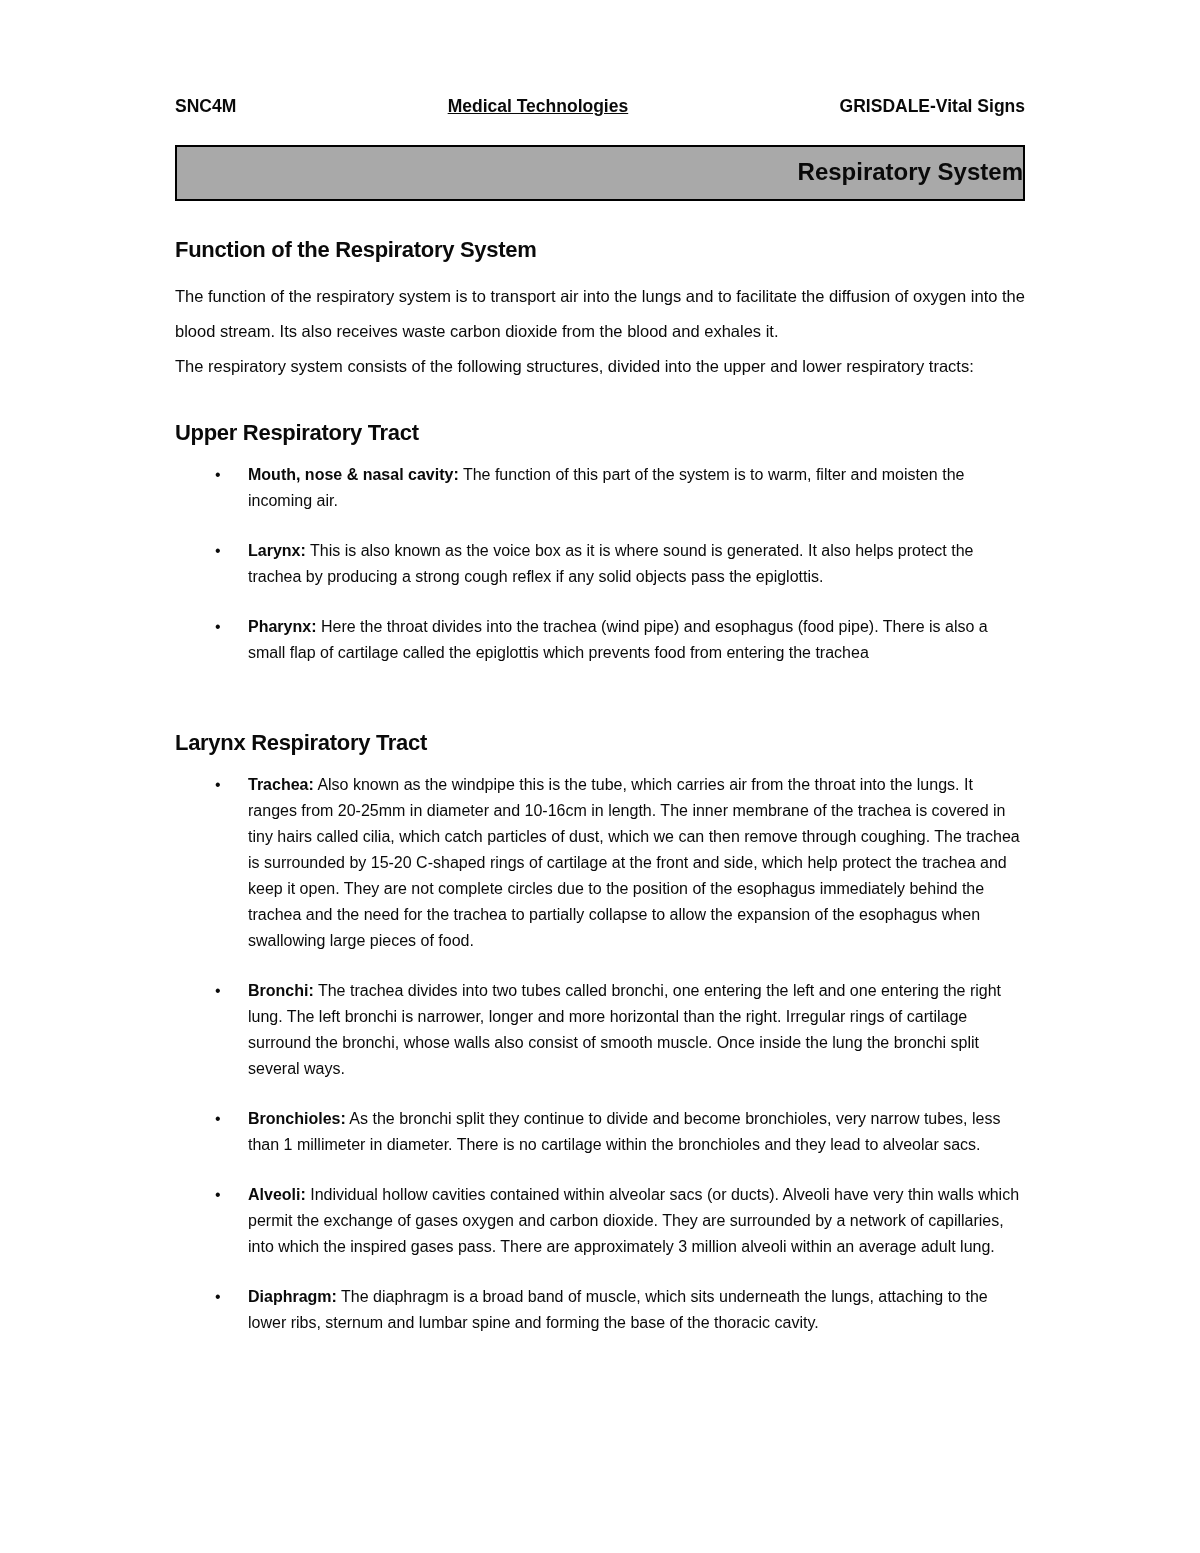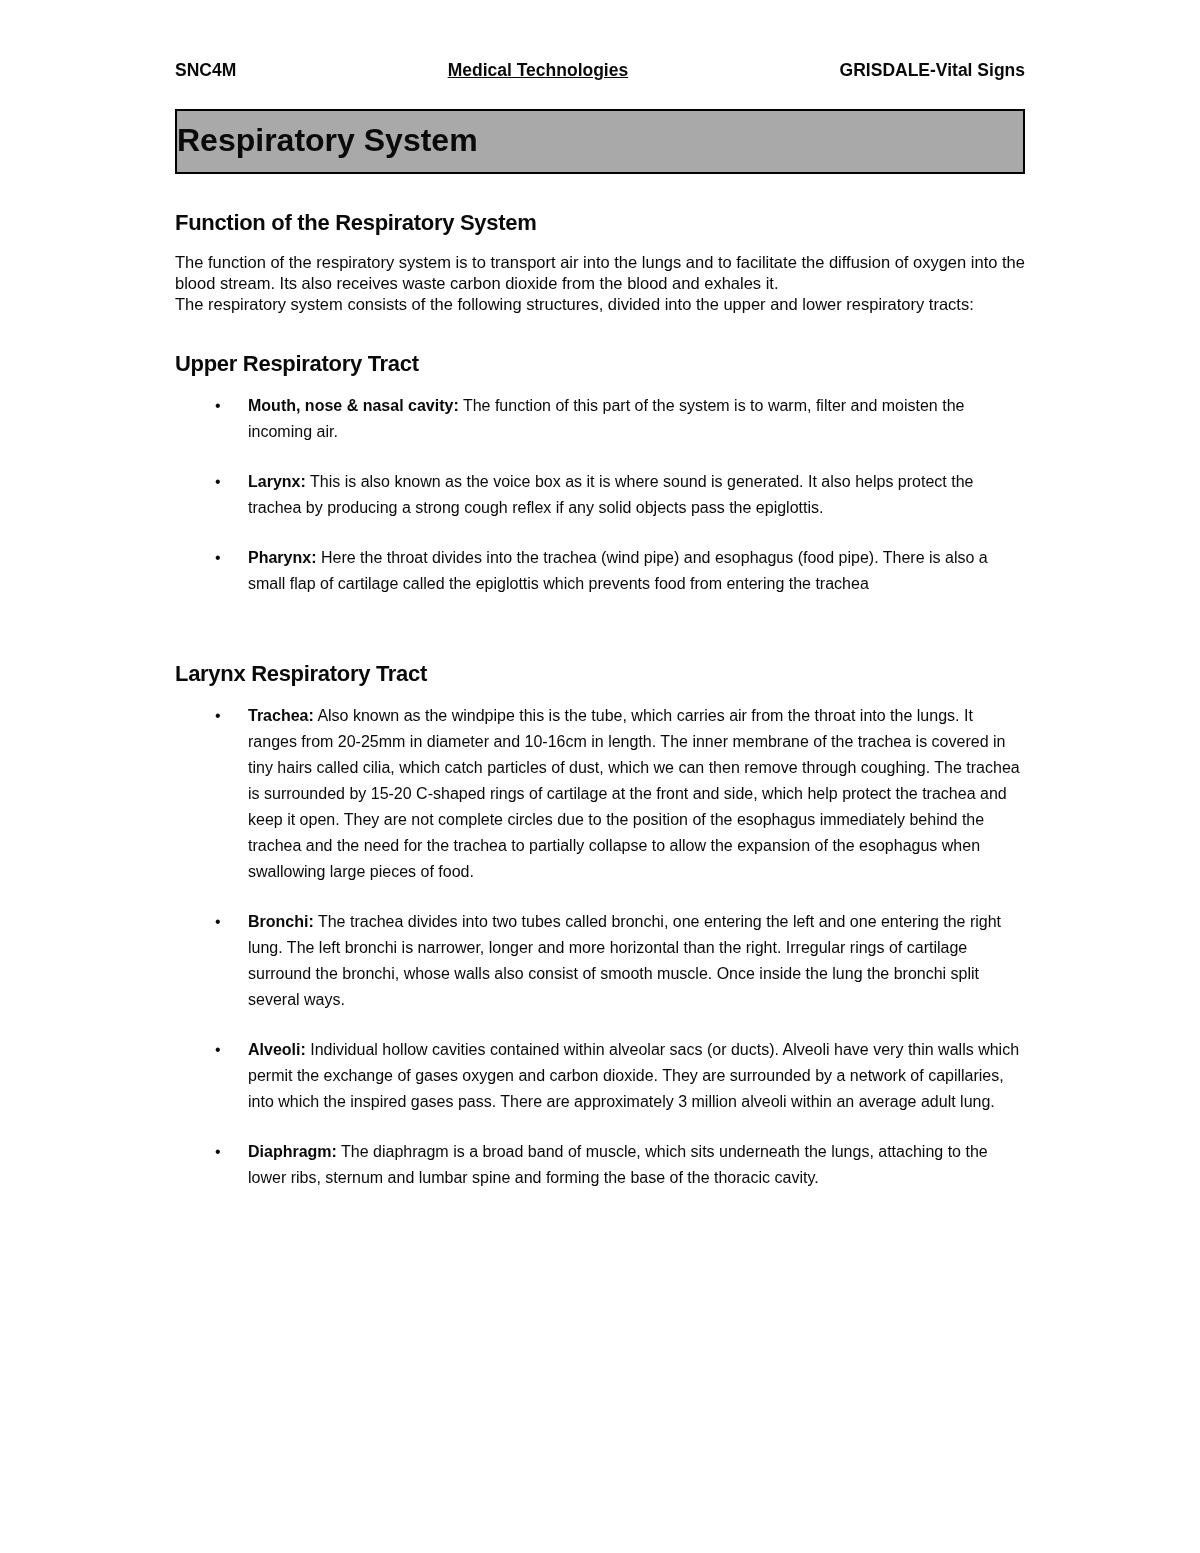--- a/index.html
+++ b/index.html
@@ -7,49 +7,49 @@
     width: 1200px;
     min-height: 1553px;
     font-family: "Liberation Sans", sans-serif;
     color: #0a0a0a;
     box-sizing: border-box;
   }
   .page {
     box-sizing: border-box;
     width: 1200px;
     min-height: 1553px;
-    padding: 60px 175px 60px 175px;
+    padding: 96px 175px 60px 175px;
   }
   .doc-header {
     display: flex;
     justify-content: space-between;
     align-items: baseline;
     font-size: 17.5px;
     font-weight: bold;
   }
   .doc-header .underline { text-decoration: underline; }
   .banner {
     margin-top: 28px;
     border: 2px solid #000000;
     background: #a9a9a9;
-    text-align: left;
+    text-align: right;
     font-weight: bold;
-    font-size: 32px;
+    font-size: 24px;
     padding: 11px 0 13px 0;
   }
   h1.section-heading {
     font-size: 22px;
     font-weight: bold;
     margin: 36px 0 16px 0;
     letter-spacing: -0.3px;
   }
   h1.section-heading.gap-large { margin-top: 64px; }
   .body-text {
     font-size: 16.5px;
-    line-height: 21px;
+    line-height: 35px;
     margin: 0;
   }
   ul.bullets {
     list-style: none;
     margin: 16px 0 0 0;
     padding: 0 0 0 40px;
     font-size: 16px;
     line-height: 26px;
   }
   ul.bullets li {
@@ -109,20 +109,24 @@
   <ul class="bullets">
     <li>
       <span class="b">Trachea:</span>
       <span>Also known as the windpipe this is the tube, which carries air from the throat into the lungs. It ranges from 20-25mm in diameter and 10-16cm in length. The inner membrane of the trachea is covered in tiny hairs called cilia, which catch particles of dust, which we can then remove through coughing. The trachea is surrounded by 15-20 C-shaped rings of cartilage at the front and side, which help protect the trachea and keep it open. They are not complete circles due to the position of the esophagus immediately behind the trachea and the need for the trachea to partially collapse to allow the expansion of the esophagus when swallowing large pieces of food.</span>
     </li>
     <li>
       <span class="b">Bronchi:</span>
       <span>The trachea divides into two tubes called bronchi, one entering the left and one entering the right lung. The left bronchi is narrower, longer and more horizontal than the right. Irregular rings of cartilage surround the bronchi, whose walls also consist of smooth muscle. Once inside the lung the bronchi split several ways.</span>
     </li>
     <li>
+      <span class="b">Bronchioles:</span>
+      <span>As the bronchi split they continue to divide and become bronchioles, very narrow tubes, less than 1 millimeter in diameter. There is no cartilage within the bronchioles and they lead to alveolar sacs.</span>
+    </li>
+    <li>
       <span class="b">Alveoli:</span>
       <span>Individual hollow cavities contained within alveolar sacs (or ducts). Alveoli have very thin walls which permit the exchange of gases oxygen and carbon dioxide. They are surrounded by a network of capillaries, into which the inspired gases pass. There are approximately 3 million alveoli within an average adult lung.</span>
     </li>
     <li>
       <span class="b">Diaphragm:</span>
       <span>The diaphragm is a broad band of muscle, which sits underneath the lungs, attaching to the lower ribs, sternum and lumbar spine and forming the base of the thoracic cavity.</span>
     </li>
   </ul>
 
 </div>

